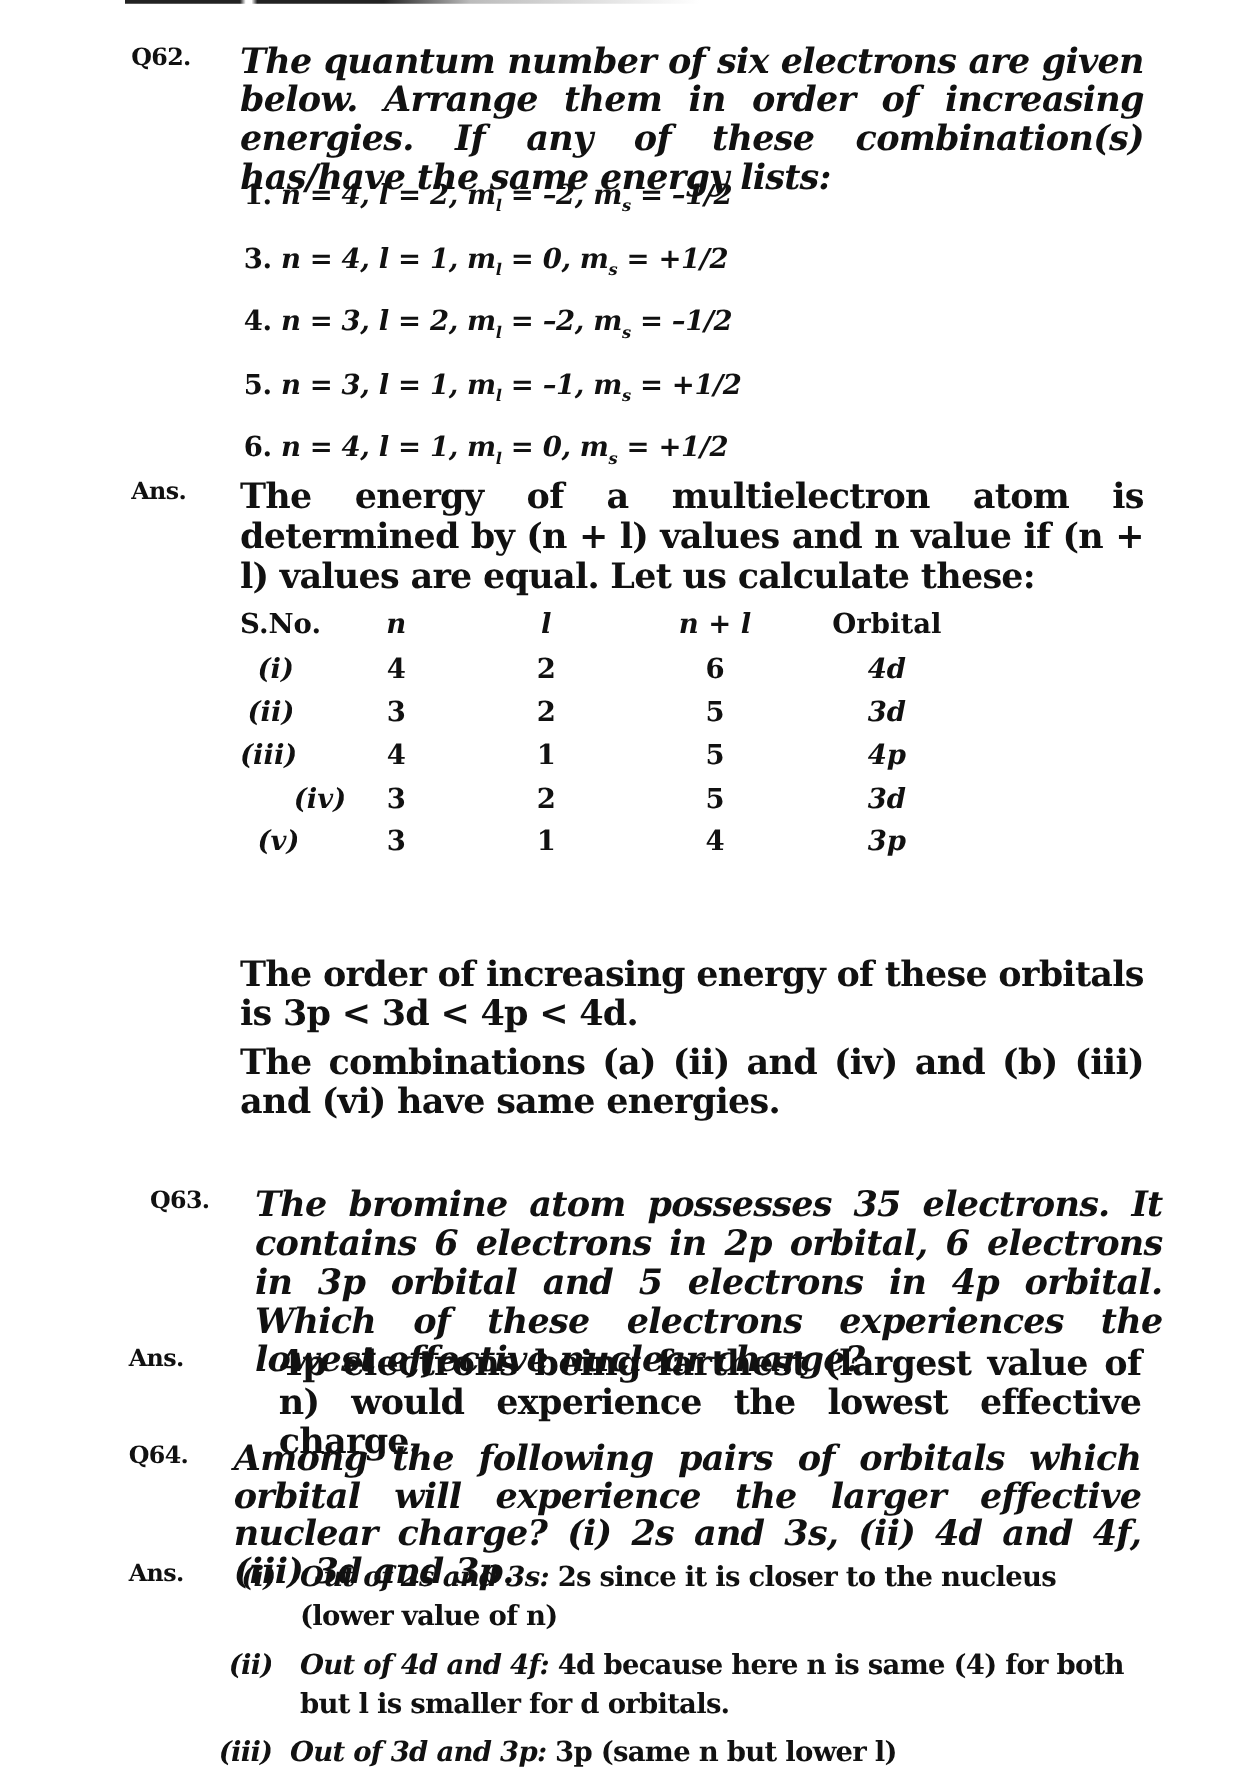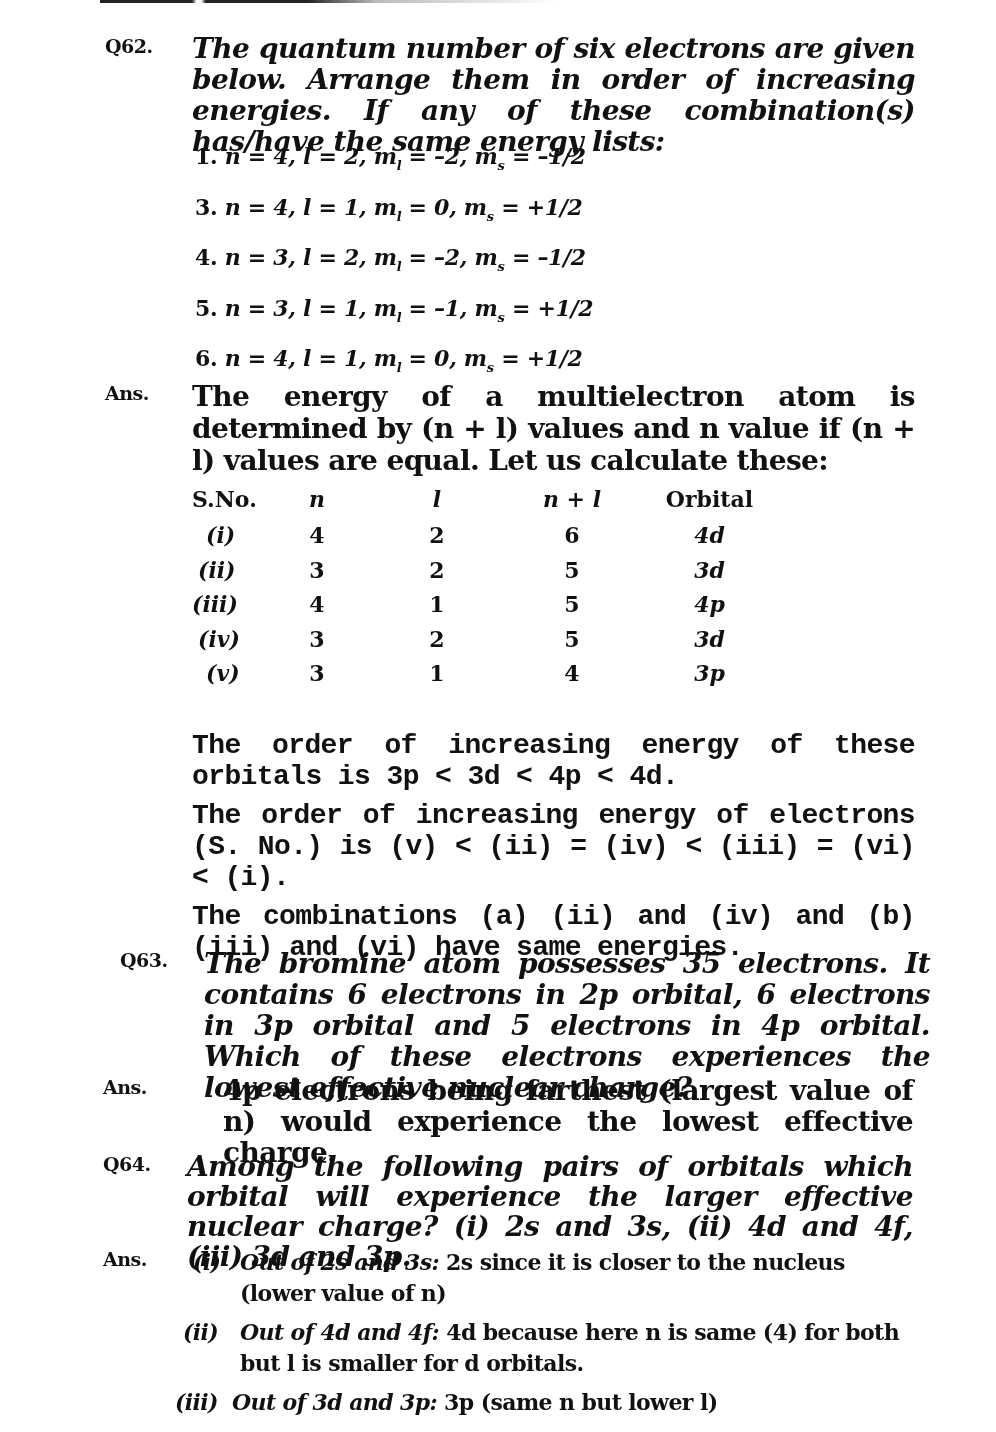--- a/index.html
+++ b/index.html
@@ -96,40 +96,39 @@
           <td class="it">3d</td>
         </tr>
         <tr>
           <td class="it" style="text-align: left; padding-left: 0px;">(iii)</td>
           <td>4</td>
           <td>1</td>
           <td>5</td>
           <td class="it">4p</td>
         </tr>
         <tr>
-          <td class="it" style="text-align: left; padding-left: 6px;">(iv)</td>
+          <td class="it" style="text-align: right; padding-left: 6px;">(iv)</td>
           <td>3</td>
           <td>2</td>
           <td>5</td>
           <td class="it">3d</td>
         </tr>
         <tr>
           <td class="it" style="text-align: left; padding-left: 14px;">(v)</td>
           <td>3</td>
           <td>1</td>
           <td>4</td>
           <td class="it">3p</td>
         </tr>
       </tbody>
   </table>
 </div>
 
-<div class="block" style="top:730px;font-family:Liberation Mono, monospace;">
+<div class="block" style="top:764px;">
   <p class="body-text a" style="line-height:31px;">The order of increasing energy of these orbitals is 3p &lt; 3d &lt; 4p &lt; 4d.</p>
-  <p class="body-text a" style="line-height:31px; margin-top:8px; text-align:justify; text-align-last:auto;">The order of increasing energy of electrons (S. No.) is (v) &lt; (ii) = (iv) &lt; (iii) = (vi) &lt; (i).</p>
   <p class="body-text a" style="line-height:31px; margin-top:8px;">The combinations (a) (ii) and (iv) and (b) (iii) and (vi) have same energies.</p>
 </div>
 
 <div class="block" style="top:948px; left:120px;">
   <span class="label" style="top:1px;">Q63.</span>
   <p class="body-text q" style="margin-left:84px; line-height:31px;">The bromine atom possesses 35 electrons. It contains 6 electrons in 2p orbital, 6 electrons in 3p orbital and 5 electrons in 4p orbital. Which of these electrons experiences the lowest effective nuclear charge?</p>
 </div>
 <div class="block" style="top:1075px; left:103px;">
   <span class="label" style="top:1px;">Ans.</span>
   <p class="body-text a" style="margin-left:120px; line-height:31px;">4p electrons being farthest (largest value of n) would experience the lowest effective charge.</p>

